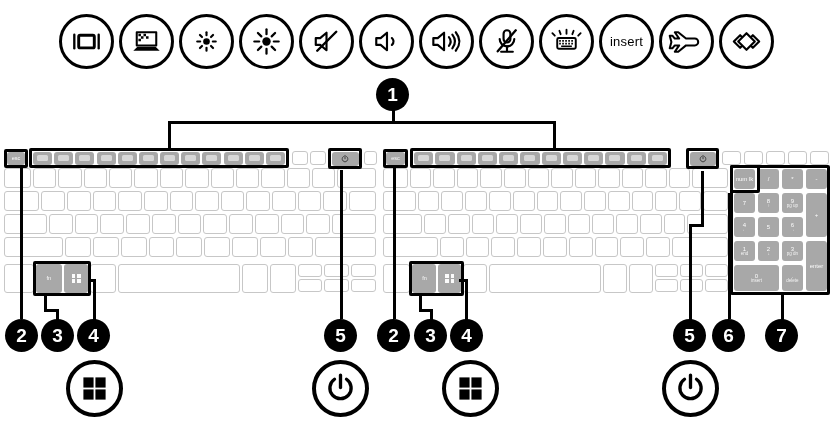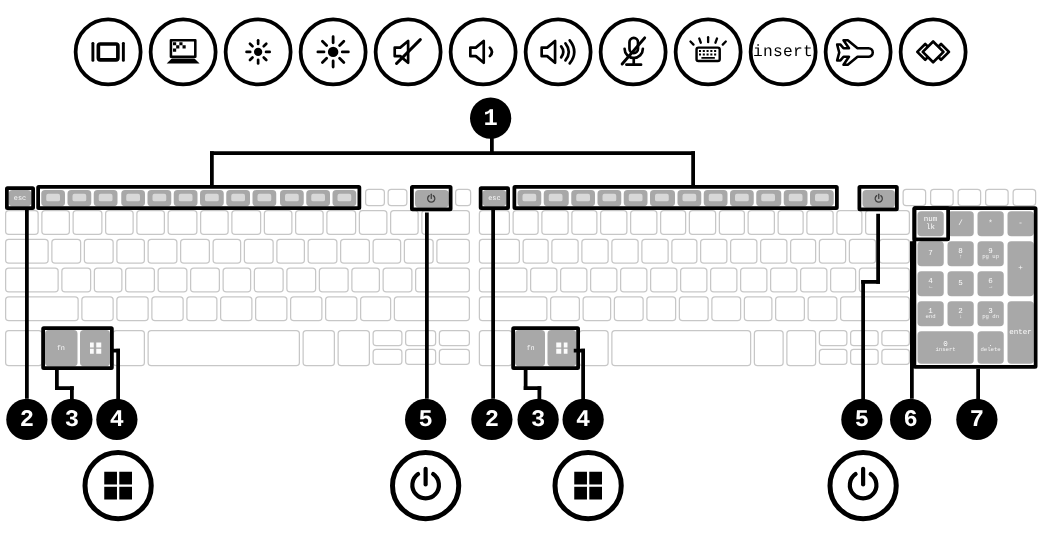--- a/index.html
+++ b/index.html
@@ -1,17 +1,17 @@
 <!DOCTYPE html>
 <html><head>
 <meta charset="utf-8">
 <style>
   html,body{margin:0;padding:0;background:#fff}
   .canvas{position:relative;width:833px;height:432px;background:#fff;overflow:hidden;
-          font-family:Liberation Mono, monospace}
+          font-family:Liberation Sans, sans-serif}
 
   
   .legend{position:absolute;top:14px;left:0;right:0;display:flex;justify-content:center;gap:5px}
   .lc{width:49px;height:49px;border:3px solid #000;border-radius:50%;background:#fff;
       display:flex;align-items:center;justify-content:center;flex:0 0 auto}
   .lc svg{width:39px;height:39px;display:block}
   .ins{font-size:13px;color:#000;letter-spacing:.2px}
 
   
   .ln{position:absolute;background:#000;z-index:6}

